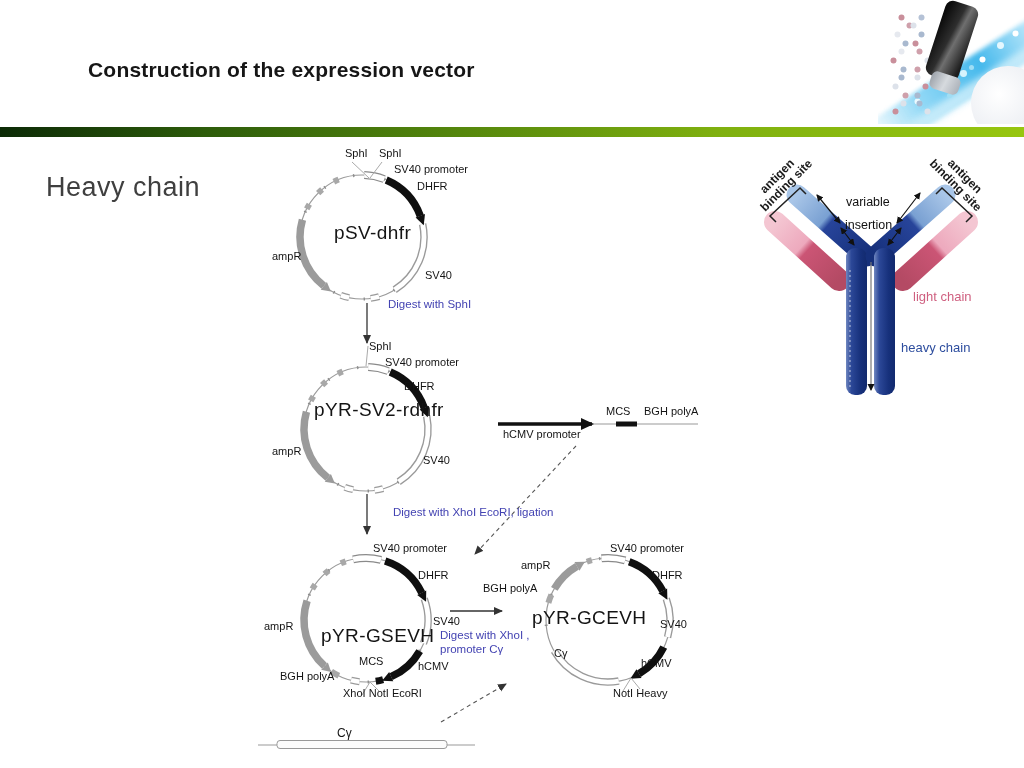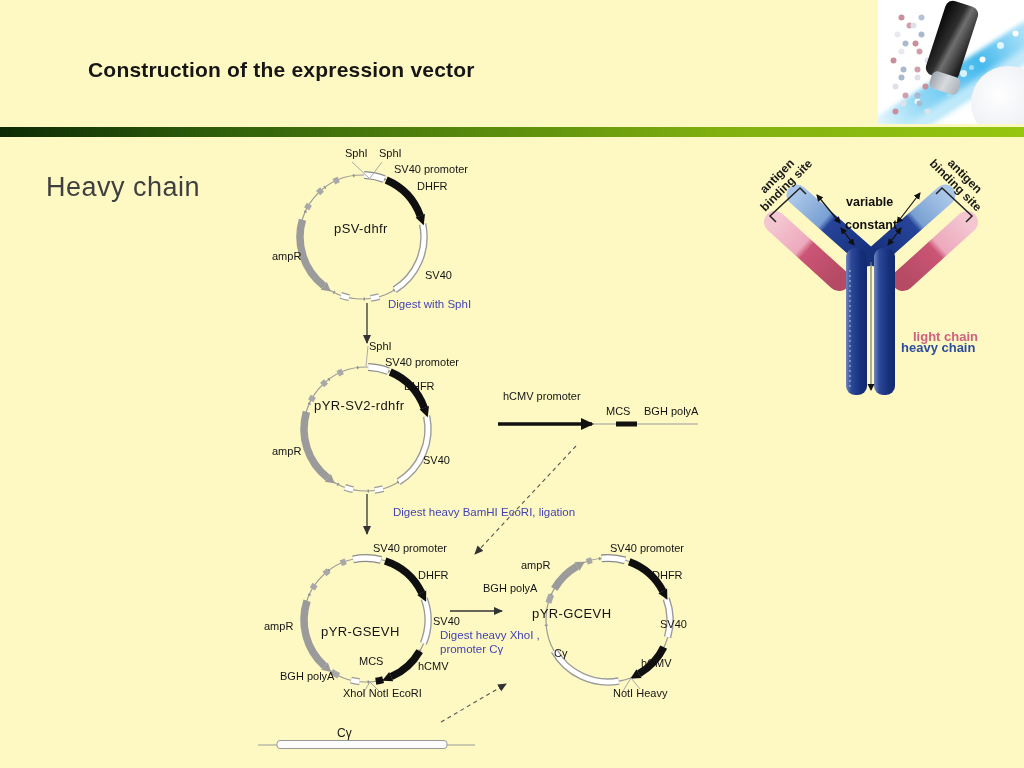--- a/index.html
+++ b/index.html
@@ -1,28 +1,28 @@
 <!DOCTYPE html>
 <html><head>
 <meta charset="utf-8">
 <style>
   html,body{margin:0;padding:0;background:#888;}
-  .slide{position:relative;width:1024px;height:768px;background:#fef9c3;overflow:hidden;
+  .slide{position:relative;width:1024px;height:768px;background:#ffffff;overflow:hidden;
          font-family:"Liberation Sans","DejaVu Sans",sans-serif;}
   .abs{position:absolute;}
   .slide-title{left:88px;top:58px;font-size:21px;font-weight:bold;color:#161616;letter-spacing:.2px;}
   .green-bar{left:0;top:127px;width:1024px;height:10px;
     background:linear-gradient(to right,#0c2a06 0%,#2d5c0a 20%,#55870c 45%,#7fb00f 70%,#97c60f 100%);}
   .section-label{left:46px;top:172px;font-size:27px;color:#3f3f3f;letter-spacing:.5px;}
   .lbl{position:absolute;font-size:11px;color:#141414;white-space:nowrap;line-height:1.15;}
-  .pname{font-size:13px;letter-spacing:.4px;}
+  .pname{font-size:19px;letter-spacing:.4px;}
   .step{position:absolute;font-size:11.5px;color:#4343b2;white-space:nowrap;}
-  .ab-lbl{position:absolute;font-weight:bold;white-space:nowrap;}
+  .ab-lbl{position:absolute;font-weight:normal;white-space:nowrap;}
   .ab-bw{font-size:12.5px;color:#101010;}
-  .lc-lbl{font-size:13px;color:#cf6080;margin-top:40px;}
+  .lc-lbl{font-size:13px;color:#cf6080;}
   .hc-lbl{font-size:13px;color:#2d4d9e;}
   .antigen{position:absolute;width:110px;text-align:center;font-weight:bold;font-size:12px;
            color:#1a1a1a;line-height:13px;}
   .corner{left:878px;top:0;width:146px;height:124px;overflow:hidden;background:#fff;}
   .streak{position:absolute;left:-25px;top:58px;width:240px;height:34px;border-radius:20px;
     background:linear-gradient(90deg,rgba(150,215,245,0) 0%,#93d9f6 25%,#46b9ec 55%,#bfe9fb 82%,rgba(210,240,252,0) 100%);
     transform:rotate(-33deg);filter:blur(2px);}
   .streak2{position:absolute;left:5px;top:86px;width:170px;height:14px;border-radius:10px;
     background:#cdeefb;transform:rotate(-33deg);filter:blur(3px);opacity:.85;}
   .sparkles{position:absolute;left:0;top:0;width:3px;height:3px;border-radius:50%;background:transparent;
@@ -195,38 +195,38 @@
 
   <span class="step" style="left:388px;top:298px">Digest with SphI</span>
 
   <span class="lbl" style="left:369px;top:340px">SphI</span>
   <span class="lbl" style="left:385px;top:356px">SV40 promoter</span>
   <span class="lbl" style="left:404px;top:380px">DHFR</span>
   <span class="lbl pname" style="left:314px;top:399px">pYR-SV2-rdhfr</span>
   <span class="lbl" style="left:272px;top:445px">ampR</span>
   <span class="lbl" style="left:423px;top:454px">SV40</span>
 
-  <span class="lbl" style="left:503px;top:390px">hCMV promoter</span>
+  <span class="lbl" style="left:503px;top:428px">hCMV promoter</span>
   <span class="lbl" style="left:606px;top:405px">MCS</span>
   <span class="lbl" style="left:644px;top:405px">BGH polyA</span>
 
-  <span class="step" style="left:393px;top:506px">Digest heavy BamHI EcoRI, ligation</span>
+  <span class="step" style="left:393px;top:506px">Digest with XhoI EcoRI, ligation</span>
 
   <span class="lbl" style="left:373px;top:542px">SV40 promoter</span>
   <span class="lbl" style="left:418px;top:569px">DHFR</span>
   <span class="lbl pname" style="left:321px;top:625px">pYR-GSEVH</span>
   <span class="lbl" style="left:264px;top:620px">ampR</span>
   <span class="lbl" style="left:433px;top:615px">SV40</span>
   <span class="lbl" style="left:359px;top:655px">MCS</span>
   <span class="lbl" style="left:418px;top:660px">hCMV</span>
   <span class="lbl" style="left:280px;top:670px">BGH polyA</span>
   <span class="lbl" style="left:343px;top:687px">XhoI NotI EcoRI</span>
 
   <span class="lbl" style="left:483px;top:582px">BGH polyA</span>
-  <span class="step" style="left:440px;top:629px">Digest heavy XhoI ,</span>
+  <span class="step" style="left:440px;top:629px">Digest with XhoI ,</span>
   <span class="step" style="left:440px;top:643px">promoter Cγ</span>
 
   <span class="lbl" style="left:610px;top:542px">SV40 promoter</span>
   <span class="lbl" style="left:521px;top:559px">ampR</span>
   <span class="lbl" style="left:652px;top:569px">DHFR</span>
   <span class="lbl pname" style="left:532px;top:607px">pYR-GCEVH</span>
   <span class="lbl" style="left:660px;top:618px">SV40</span>
   <span class="lbl" style="left:554px;top:647px">Cγ</span>
   <span class="lbl" style="left:641px;top:657px">hCMV</span>
   <span class="lbl" style="left:613px;top:687px">NotI  Heavy</span>
@@ -302,17 +302,17 @@
   <div class="antigen" style="left:727px;top:168px;transform:rotate(-45deg)">
     <span>antigen</span><br>
     <span>binding site</span>
   </div>
   <div class="antigen" style="left:905px;top:168px;transform:rotate(45deg)">
     <span>antigen</span><br>
     <span>binding site</span>
   </div>
 
   <span class="ab-lbl ab-bw" style="left:846px;top:195px">variable</span>
-  <span class="ab-lbl ab-bw" style="left:845px;top:218px">constant</span>
+  <span class="ab-lbl ab-bw" style="left:845px;top:218px">insertion</span>
   <span class="ab-lbl lc-lbl" style="left:913px;top:289px">light chain</span>
   <span class="ab-lbl hc-lbl" style="left:901px;top:340px">heavy chain</span>
 
 </div>
 
 </body></html>

